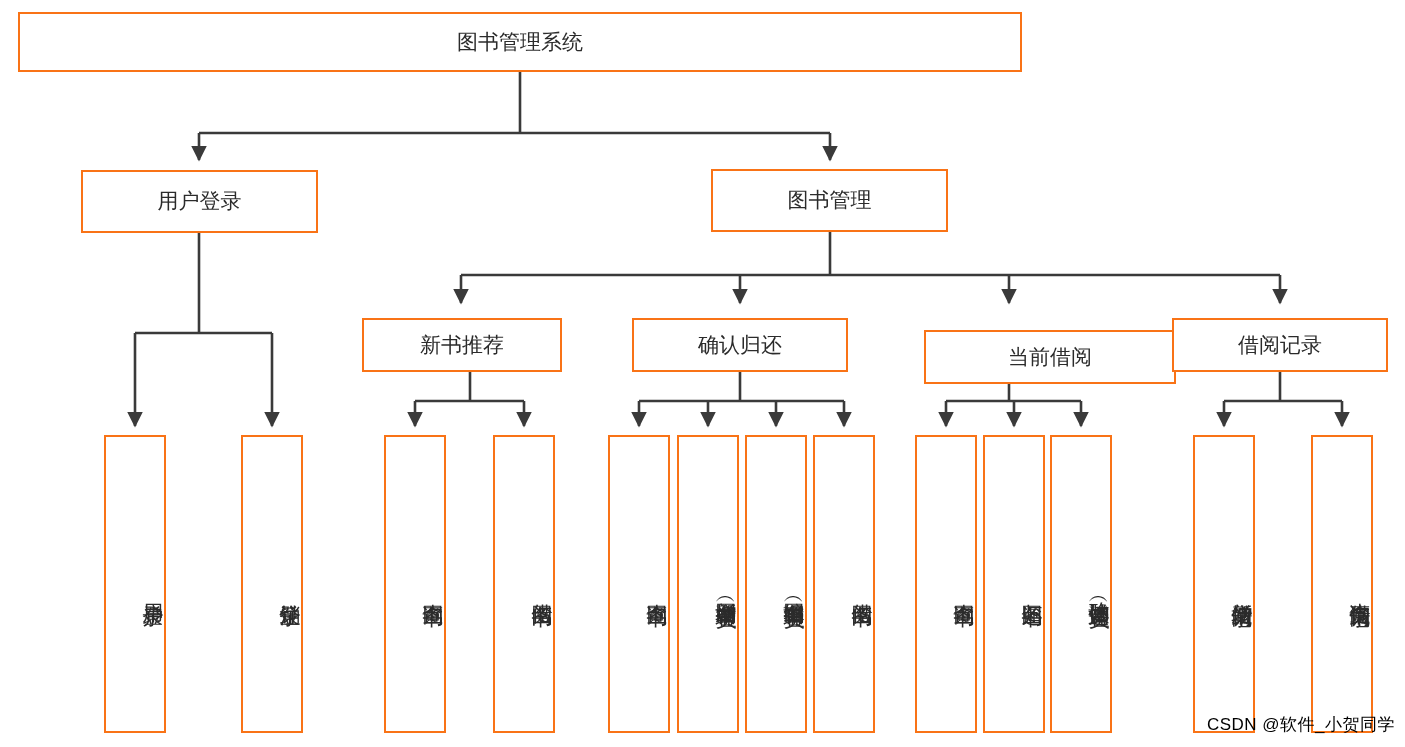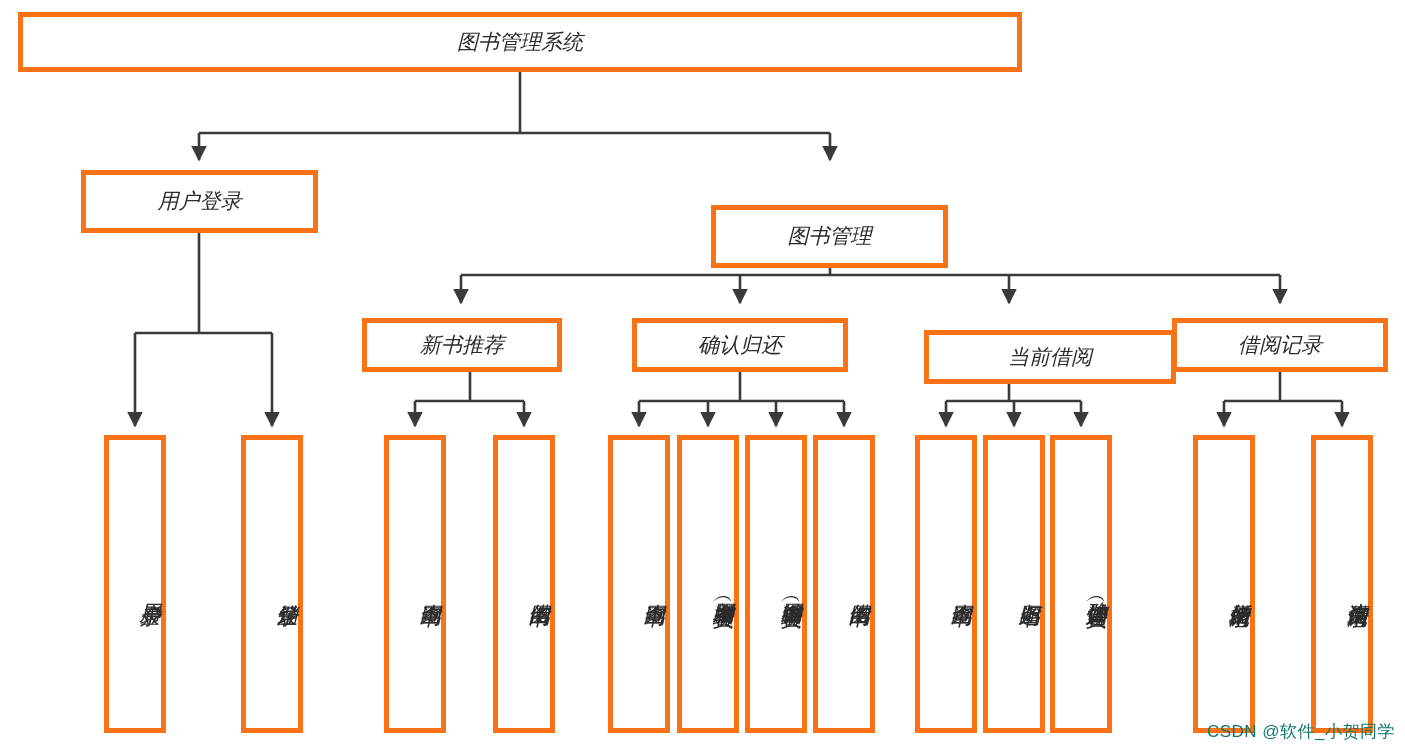--- a/index.html
+++ b/index.html
@@ -20,29 +20,28 @@
   #edges {
     position: absolute;
     left: 0;
     top: 0;
     width: 1405px;
     height: 747px;
   }
   .node {
     position: absolute;
     box-sizing: border-box;
-    border: 5px solid #f97316;
+    border: 2px solid #f97316;
     background: #ffffff;
     color: #2b2b2b;
     display: flex;
     align-items: center;
     justify-content: center;
     text-align: center;
     line-height: 1.05;
-    font-style: italic;
   }
   .node.h {
     font-size: 21px;
   }
   .node.v {
     font-size: 21px;
     writing-mode: vertical-rl;
     text-orientation: upright;
     align-items: flex-start;
     justify-content: center;
@@ -50,23 +49,23 @@
     letter-spacing: 1px;
   }
   .node.v .label {
     writing-mode: vertical-rl;
     text-orientation: upright;
     display: block;
   }
   .watermark {
     position: absolute;
     right: 10px;
-    bottom: 4px;
+    bottom: 11px;
     font-size: 17px;
-    color: #0f766e;
+    color: #000000;
     white-space: nowrap;
     letter-spacing: 0.5px;
   }
 </style>
 </head>
 <body>
 
 <div id="canvas">
 
   <svg id="edges" viewBox="0 0 1405 747" xmlns="http://www.w3.org/2000/svg">
@@ -119,21 +118,21 @@
     </g>
   </svg>
 
   <div class="node h" style="left:18px; top:12px; width:1004px; height:60px;">
     <span class="label">图书管理系统</span>
   </div>
 
   <div class="node h" style="left:81px; top:170px; width:237px; height:63px;">
     <span class="label">用户登录</span>
   </div>
-  <div class="node h" style="left:711px; top:169px; width:237px; height:63px;margin-top:36px;">
+  <div class="node h" style="left:711px; top:169px; width:237px; height:63px;">
     <span class="label">图书管理</span>
   </div>
 
   <div class="node h" style="left:362px; top:318px; width:200px; height:54px;">
     <span class="label">新书推荐</span>
   </div>
   <div class="node h" style="left:632px; top:318px; width:216px; height:54px;">
     <span class="label">确认归还</span>
   </div>
   <div class="node h" style="left:901px; top:330px; width:252px; height:54px;margin-left:23px;">

